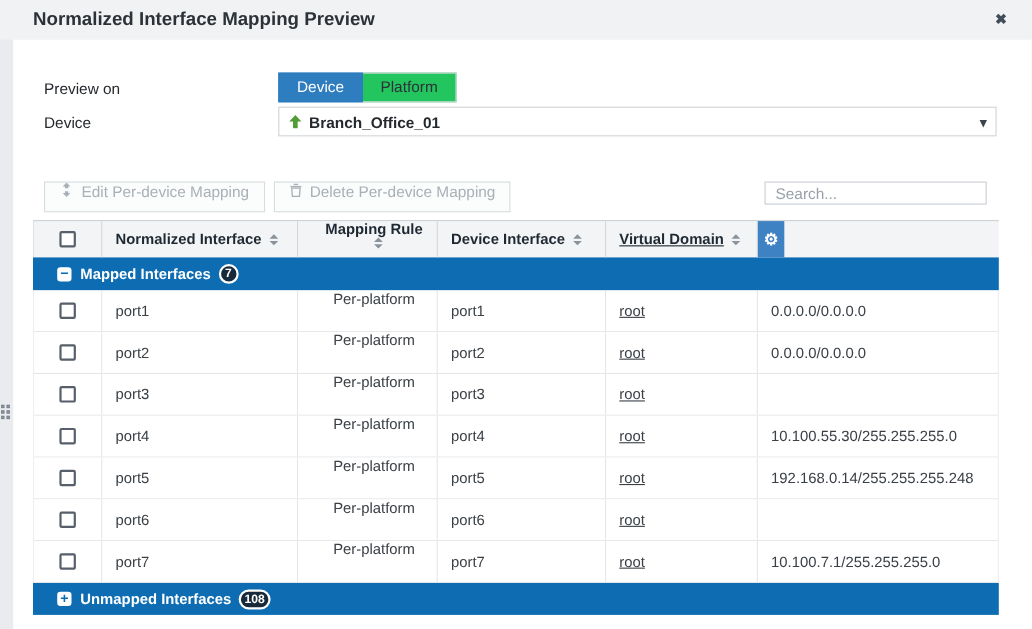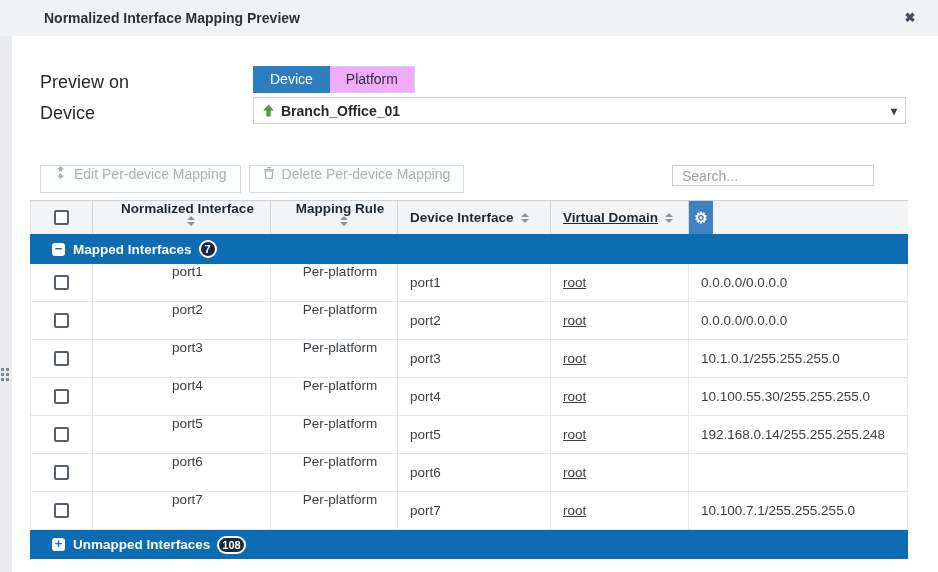--- a/index.html
+++ b/index.html
@@ -1,60 +1,60 @@
 <!DOCTYPE html>
 <html><head>
 <meta charset="utf-8">
 <style>
   * { margin:0; padding:0; box-sizing:border-box; }
   html,body { width:938px; height:572px; font-family:"Liberation Sans", sans-serif; }
   body { background:#e9ebee; position:relative; overflow:hidden; }
 
   
   .titlebar { position:absolute; left:0; top:0; width:938px; height:36px; background:#f1f2f3; }
-  .titlebar .title { position:absolute; left:44px; top:0; line-height:36px; font-size:14px; font-weight:600; color:#2c3238; }
+  .titlebar .title { position:absolute; left:30px; top:0; line-height:36px; font-size:17px; font-weight:600; color:#2c3238; }
   .close-btn { position:absolute; right:19px; top:9px; width:18px; height:18px; line-height:18px; text-align:center; font-size:13px; font-weight:700; color:#414d59; cursor:pointer; }
 
   
   .dialog { position:absolute; left:12px; top:36px; width:926px; height:536px; background:#ffffff; }
 
   
   .grip { position:absolute; left:1px; top:368px; width:9px; height:17px; display:grid; grid-template-columns:3px 3px; grid-auto-rows:3px; gap:2px 2px; cursor:ew-resize; }
   .grip i { background:#99a1a9; border:1px solid #7d858d; }
 
   
-  .form-label { position:absolute; left:28px; font-size:18px; color:#25292e; }
+  .form-label { position:absolute; left:28px; font-size:14px; color:#25292e; }
   .seg { position:absolute; left:241px; top:30px; height:27px; display:flex; }
-  .seg .tab { height:27px; line-height:25px; padding:0 16px; font-size:14px; text-align:center; cursor:pointer; border:1px solid #cfd4d8; background:#f0abfc; color:#2c3238; }
+  .seg .tab { height:27px; line-height:25px; padding:0 16px; font-size:14px; text-align:center; cursor:pointer; border:1px solid #cfd4d8; background:#22c55e; color:#2c3238; }
   .seg .tab.active { background:#2e7dbe; border-color:#2e7dbe; color:#fff; }
   .seg .tab + .tab { border-left:none; }
 
   .select { position:absolute; left:241px; top:61px; width:653px; height:27px; border:1px solid #cfd4d8; background:#fff; display:flex; align-items:center; padding:0 8px; cursor:pointer;font-weight:bold; }
   .select .dev-icon { margin-right:6px; display:inline-flex; }
   .select .val { font-size:14px; color:#25292e; flex:1; }
   .select .caret { font-size:12px; color:#3c434a; }
 
   
   .toolbar { position:absolute; left:28px; top:129px; height:28px; display:flex; gap:8px; }
   .btn { height:28px; display:inline-flex; align-items:flex-start; gap:7px; padding:0 13px; border:1px solid #d9dcdf; background:#fbfcfc; font-size:14px; color:#a9b0b6; cursor:default; }
-  .search { position:absolute; left:660px; top:129px; width:202px; height:21px; border:1px solid #c9ced3; padding:0 9px; font-size:14px; color:#c2410c; font-family:"Liberation Sans", sans-serif; }
+  .search { position:absolute; left:683px; top:129px; width:202px; height:21px; border:1px solid #c9ced3; padding:0 9px; font-size:14px; color:#c2410c; font-family:"Liberation Sans", sans-serif; }
   .search::placeholder { color:#9aa1a8; }
 
   
   .table { position:absolute; left:18px; top:164px; width:878px; }
   .thead { display:flex; height:34px; background:#f2f4f5; border-top:1px solid #cfd3d7; border-left:1px solid #e0e3e6; }
   .th { display:flex; align-items:center; padding-left:12px; font-size:13.5px; font-weight:700; color:#1f2933; border-right:1px solid #d3d7db; cursor:pointer; }
   .th-check { justify-content:center; padding-left:0; }
   .sort { display:inline-flex; flex-direction:column; gap:2px; margin-left:7px; }
   .sort i { width:0; height:0; border-left:4px solid transparent; border-right:4px solid transparent; }
   .sort .up { border-bottom:4px solid #8a939c; }
   .sort .down { border-top:4px solid #8a939c; }
   .th-gear { width:24px; background:#3e82c4; border-right:none; display:flex; align-items:center; justify-content:center; padding-left:0; color:#fff; font-size:15px; cursor:pointer; }
 
-  .c-check{width:62px;} .c-ni{width:178px;flex-direction:column;} .c-mr{width:127px;flex-direction:column;} .c-di{width:153px;} .c-vd{width:138px;text-decoration:underline;} .c-ip{width:196px;}
+  .c-check{width:62px;} .c-ni{width:178px;} .c-mr{width:127px;flex-direction:column;} .c-di{width:153px;} .c-vd{width:138px;text-decoration:underline;} .c-ip{width:196px;}
 
   .groupbar { height:30px; background:#0d6cb2; display:flex; align-items:center; padding-left:22px; cursor:pointer; }
   .groupbar .box-icon { width:13px; height:13px; background:#fff; border-radius:3px; color:#0d6cb2; font-size:13px; font-weight:700; line-height:12px; text-align:center; margin-right:8px; }
   .groupbar .glabel { color:#fff; font-size:13.5px; font-weight:700; margin-right:7px; }
   .badge-circle { min-width:18px; height:18px; border-radius:9px; background:#182a3a; border:2px solid #fff; color:#fff; font-size:11px; font-weight:700; display:inline-flex; align-items:center; justify-content:center; padding:0 3px; }
   .groupbar.bottom { height:29px; }
 
   .trow { display:flex; height:38px; border-bottom:1px solid #e4e7e9; border-left:1px solid #eceeef; border-right:1px solid #eceeef; background:#fff; }
   .cell { display:flex; align-items:center; padding-left:12px; font-size:13.5px; color:#3a4046; border-right:1px solid #e4e7e9; overflow:hidden; white-space:nowrap; }
   .cell.c-ip { border-right:none; }
@@ -189,21 +189,20 @@
     <div class="cell c-ip">0.0.0.0/0.0.0.0</div>
   </div>
         <div class="trow">
     <div class="cell cell-check c-check">
       <span class="checkbox"></span>
     </div>
     <div class="cell c-ni">port3</div>
     <div class="cell c-mr">Per-platform</div>
     <div class="cell c-di">port3</div>
     <div class="cell c-vd">root</div>
-    <div class="cell c-ip">10.1.0.1/255.255.255.0</div>
   </div>
         <div class="trow">
     <div class="cell cell-check c-check">
       <span class="checkbox"></span>
     </div>
     <div class="cell c-ni">port4</div>
     <div class="cell c-mr">Per-platform</div>
     <div class="cell c-di">port4</div>
     <div class="cell c-vd">root</div>
     <div class="cell c-ip">10.100.55.30/255.255.255.0</div>

